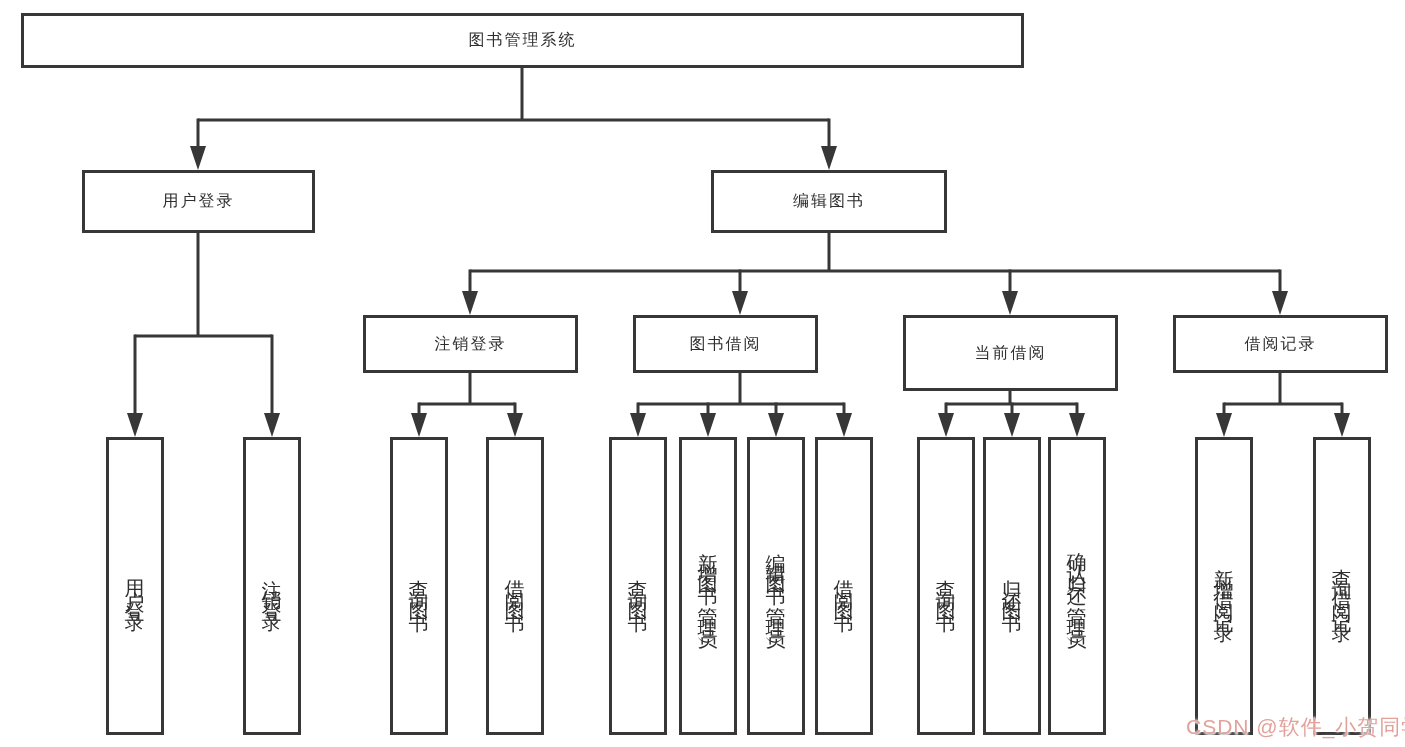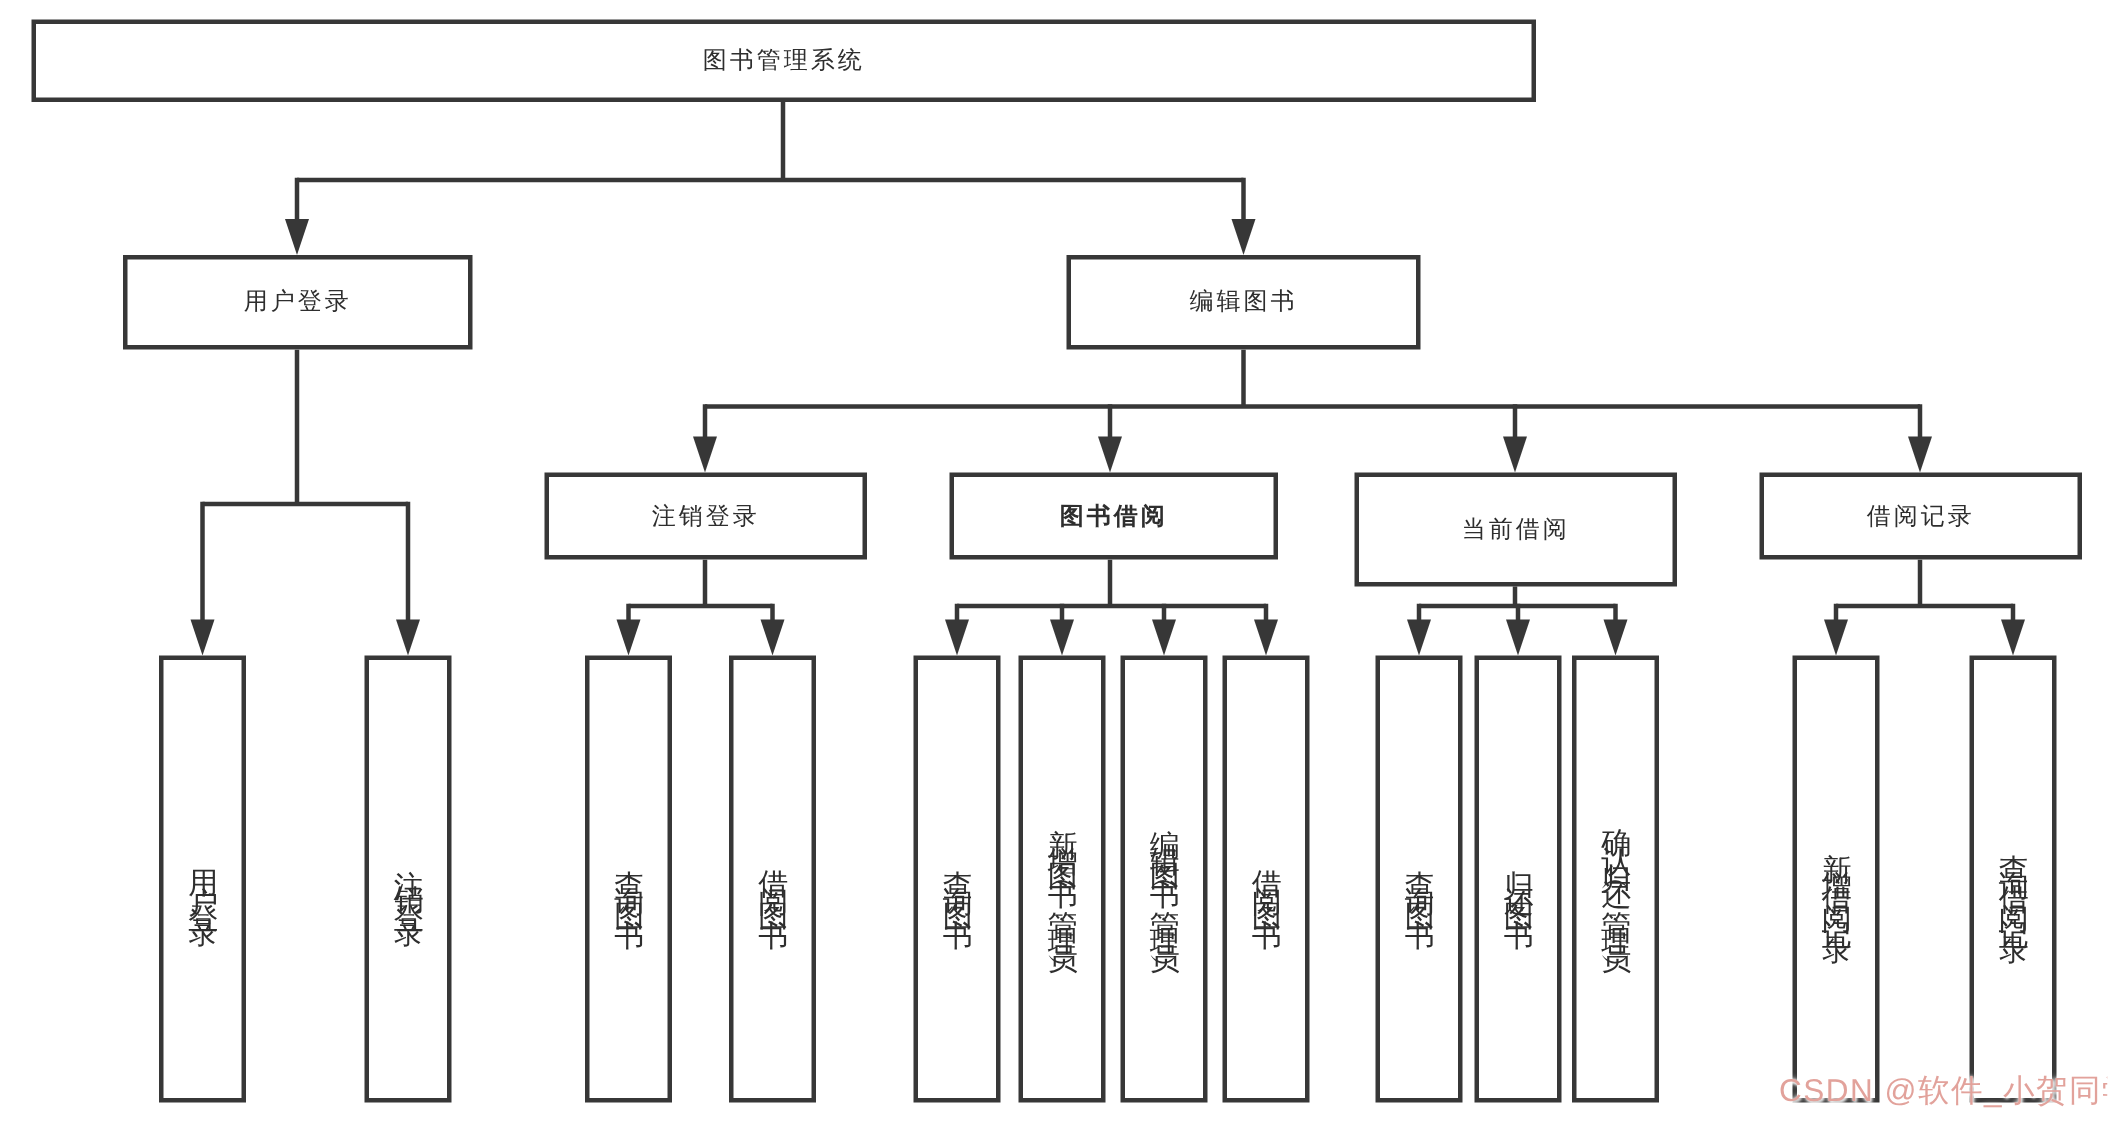--- a/index.html
+++ b/index.html
@@ -99,21 +99,21 @@
   <div class="node hnode" style="left:82px; top:170px; width:233px; height:63px;">
     <span>用户登录</span>
   </div>
   <div class="node hnode" style="left:711px; top:170px; width:236px; height:63px;">
     <span>编辑图书</span>
   </div>
 
   <div class="node hnode" style="left:363px; top:315px; width:215px; height:58px;">
     <span>注销登录</span>
   </div>
-  <div class="node hnode" style="left:633px; top:315px; width:219px; height:58px;font-weight:bold;">
+  <div class="node hnode" style="left:633px; top:315px; width:185px; height:58px;">
     <span>图书借阅</span>
   </div>
   <div class="node hnode" style="left:903px; top:315px; width:215px; height:76px;">
     <span>当前借阅</span>
   </div>
   <div class="node hnode" style="left:1173px; top:315px; width:215px; height:58px;">
     <span>借阅记录</span>
   </div>
 
   <div class="node vnode" style="left:106px;">

